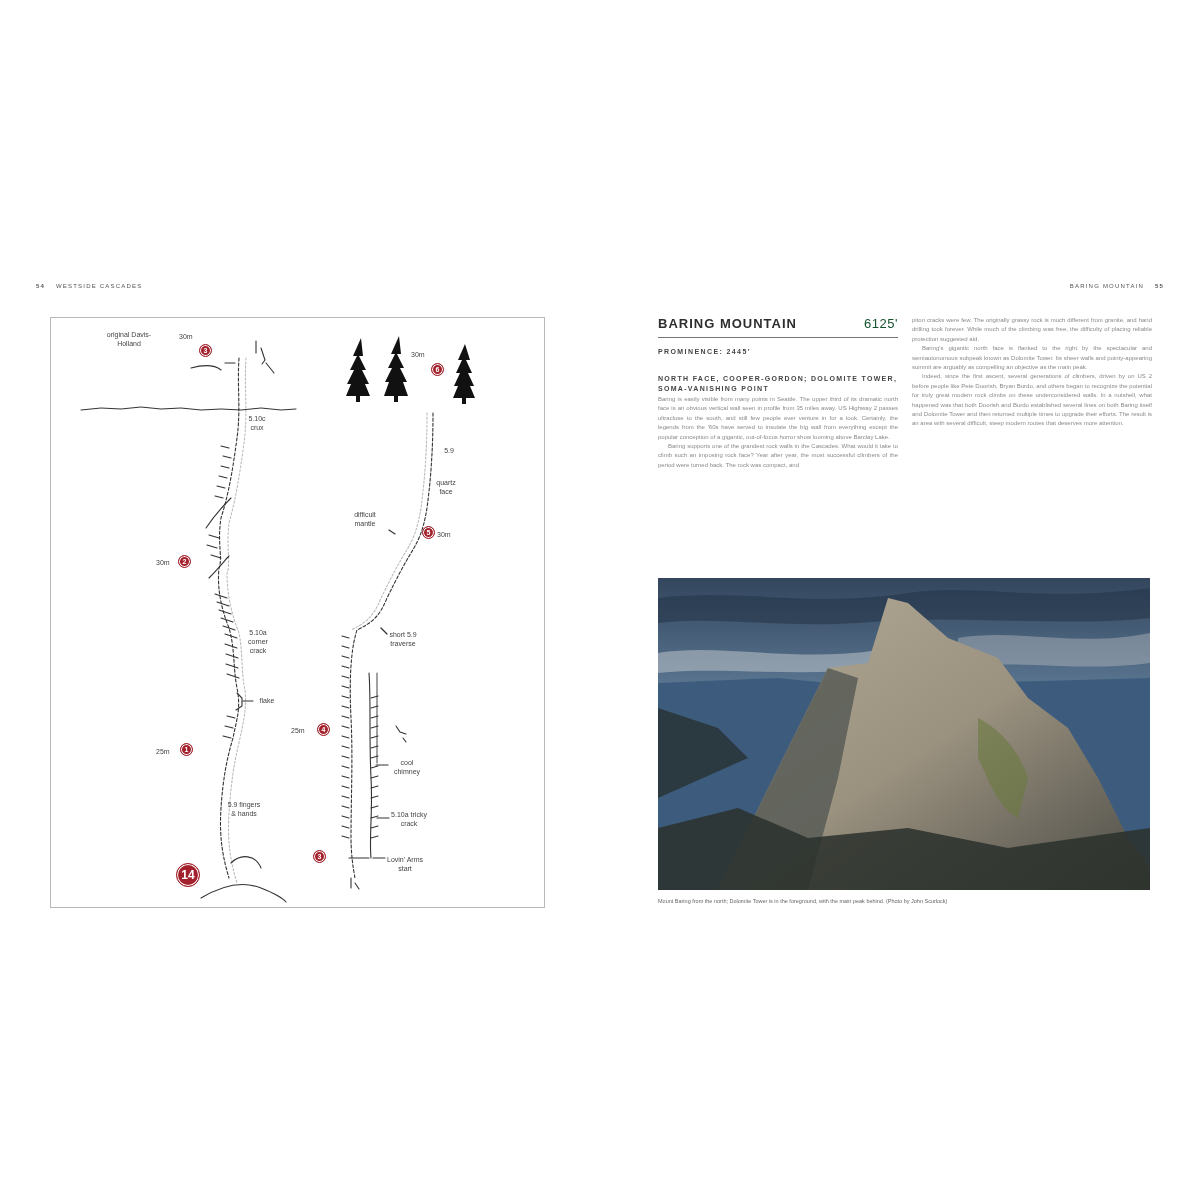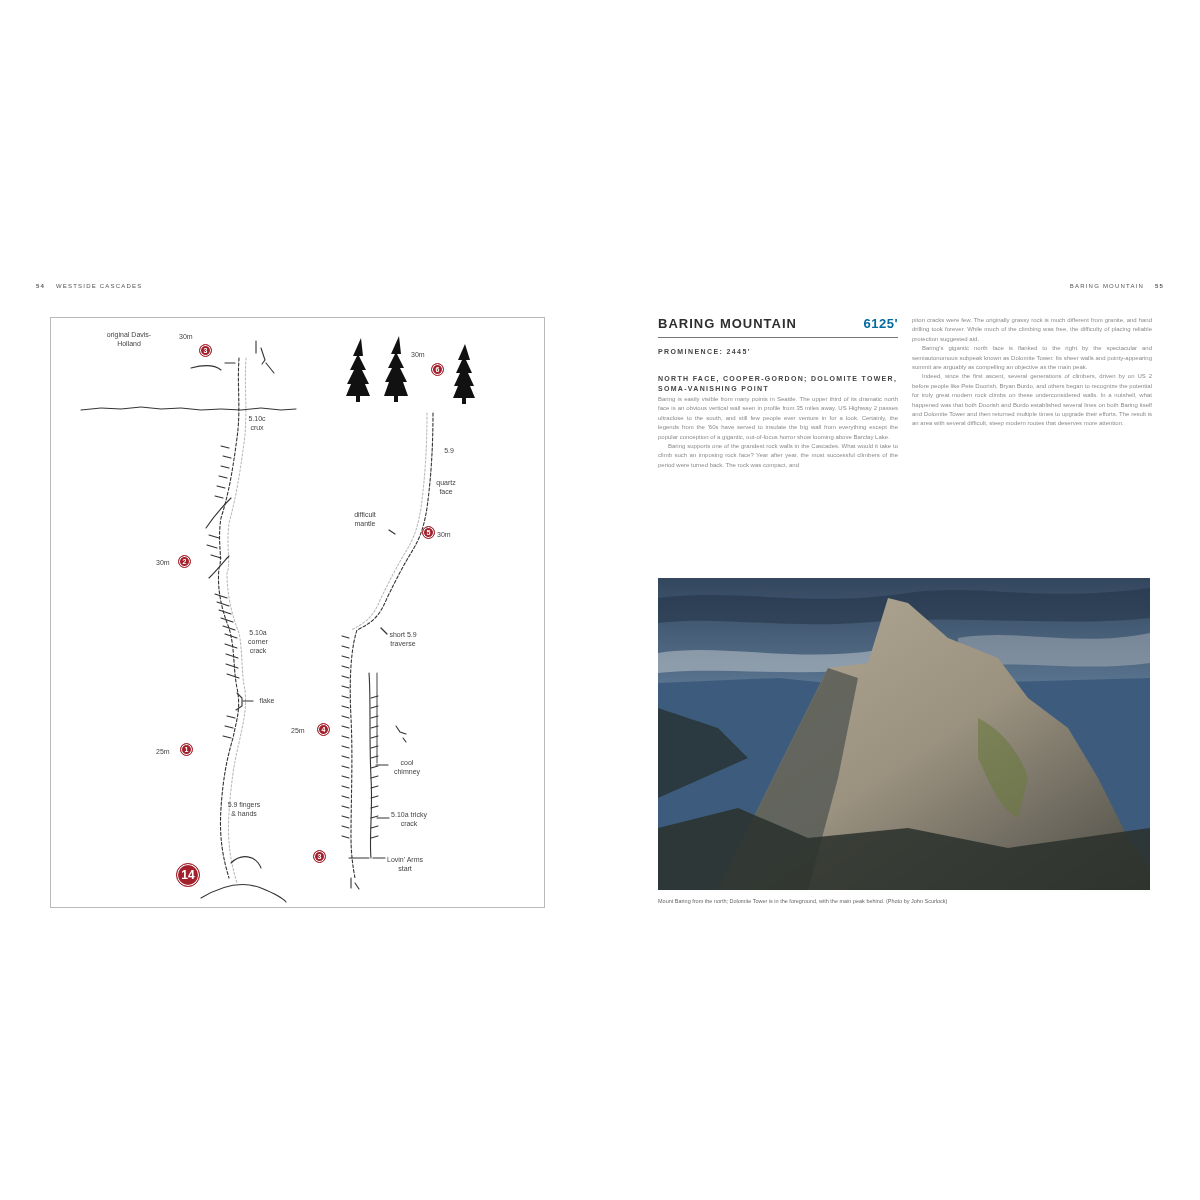--- a/index.html
+++ b/index.html
@@ -13,21 +13,21 @@
   
   .topo-panel { position:absolute; left:50px; top:317px; width:493px; height:589px; border:1px solid #b9b9b9; background:#fff; }
   .topo-panel svg { position:absolute; left:0; top:0; }
   .topo-label { position:absolute; font-size:7px; line-height:9px; color:#444; text-align:center; font-family:"Liberation Sans", sans-serif; }
   .belay { position:absolute; width:11px; height:11px; border-radius:50%; background:#a3212c; color:#fff; font-size:7px; font-weight:bold; line-height:11px; text-align:center; border:1px solid #a3212c; box-shadow:0 0 0 1px #fff inset; }
   .belay.big { width:22px; height:22px; line-height:22px; font-size:12px; }
 
   
   .title-row { position:absolute; left:658px; top:316px; width:240px; display:flex; justify-content:space-between; align-items:baseline; }
   .peak-name { font-size:13px; font-weight:bold; letter-spacing:1px; color:#2e2e2e; }
-  .peak-elev { font-size:13px; color:#0369a1; letter-spacing:0.5px;font-weight:bold; }
+  .peak-elev { font-size:13px; color:#14532d; letter-spacing:0.5px; }
   .title-rule { position:absolute; left:658px; top:337px; width:240px; border-top:1px solid #777; }
   .prominence { position:absolute; left:658px; top:348px; font-size:7px; font-weight:bold; letter-spacing:1.4px; color:#444; }
   .route-head { position:absolute; left:658px; top:374px; width:240px; font-size:7px; font-weight:bold; letter-spacing:1.3px; color:#444; line-height:10px; }
   .body-col { position:absolute; font-size:6px; line-height:9.4px; color:#8a8a8a; text-align:justify; font-family:"Liberation Sans", sans-serif; }
   .body-col p { margin:0; text-indent:10px; }
   .body-col p.first { text-indent:0; }
   .col1 { left:658px; top:395px; width:240px; }
   .col2 { left:912px; top:316px; width:240px; }
 
   .photo { position:absolute; left:658px; top:578px; width:492px; height:312px; overflow:hidden; background:#2d3f55; }

